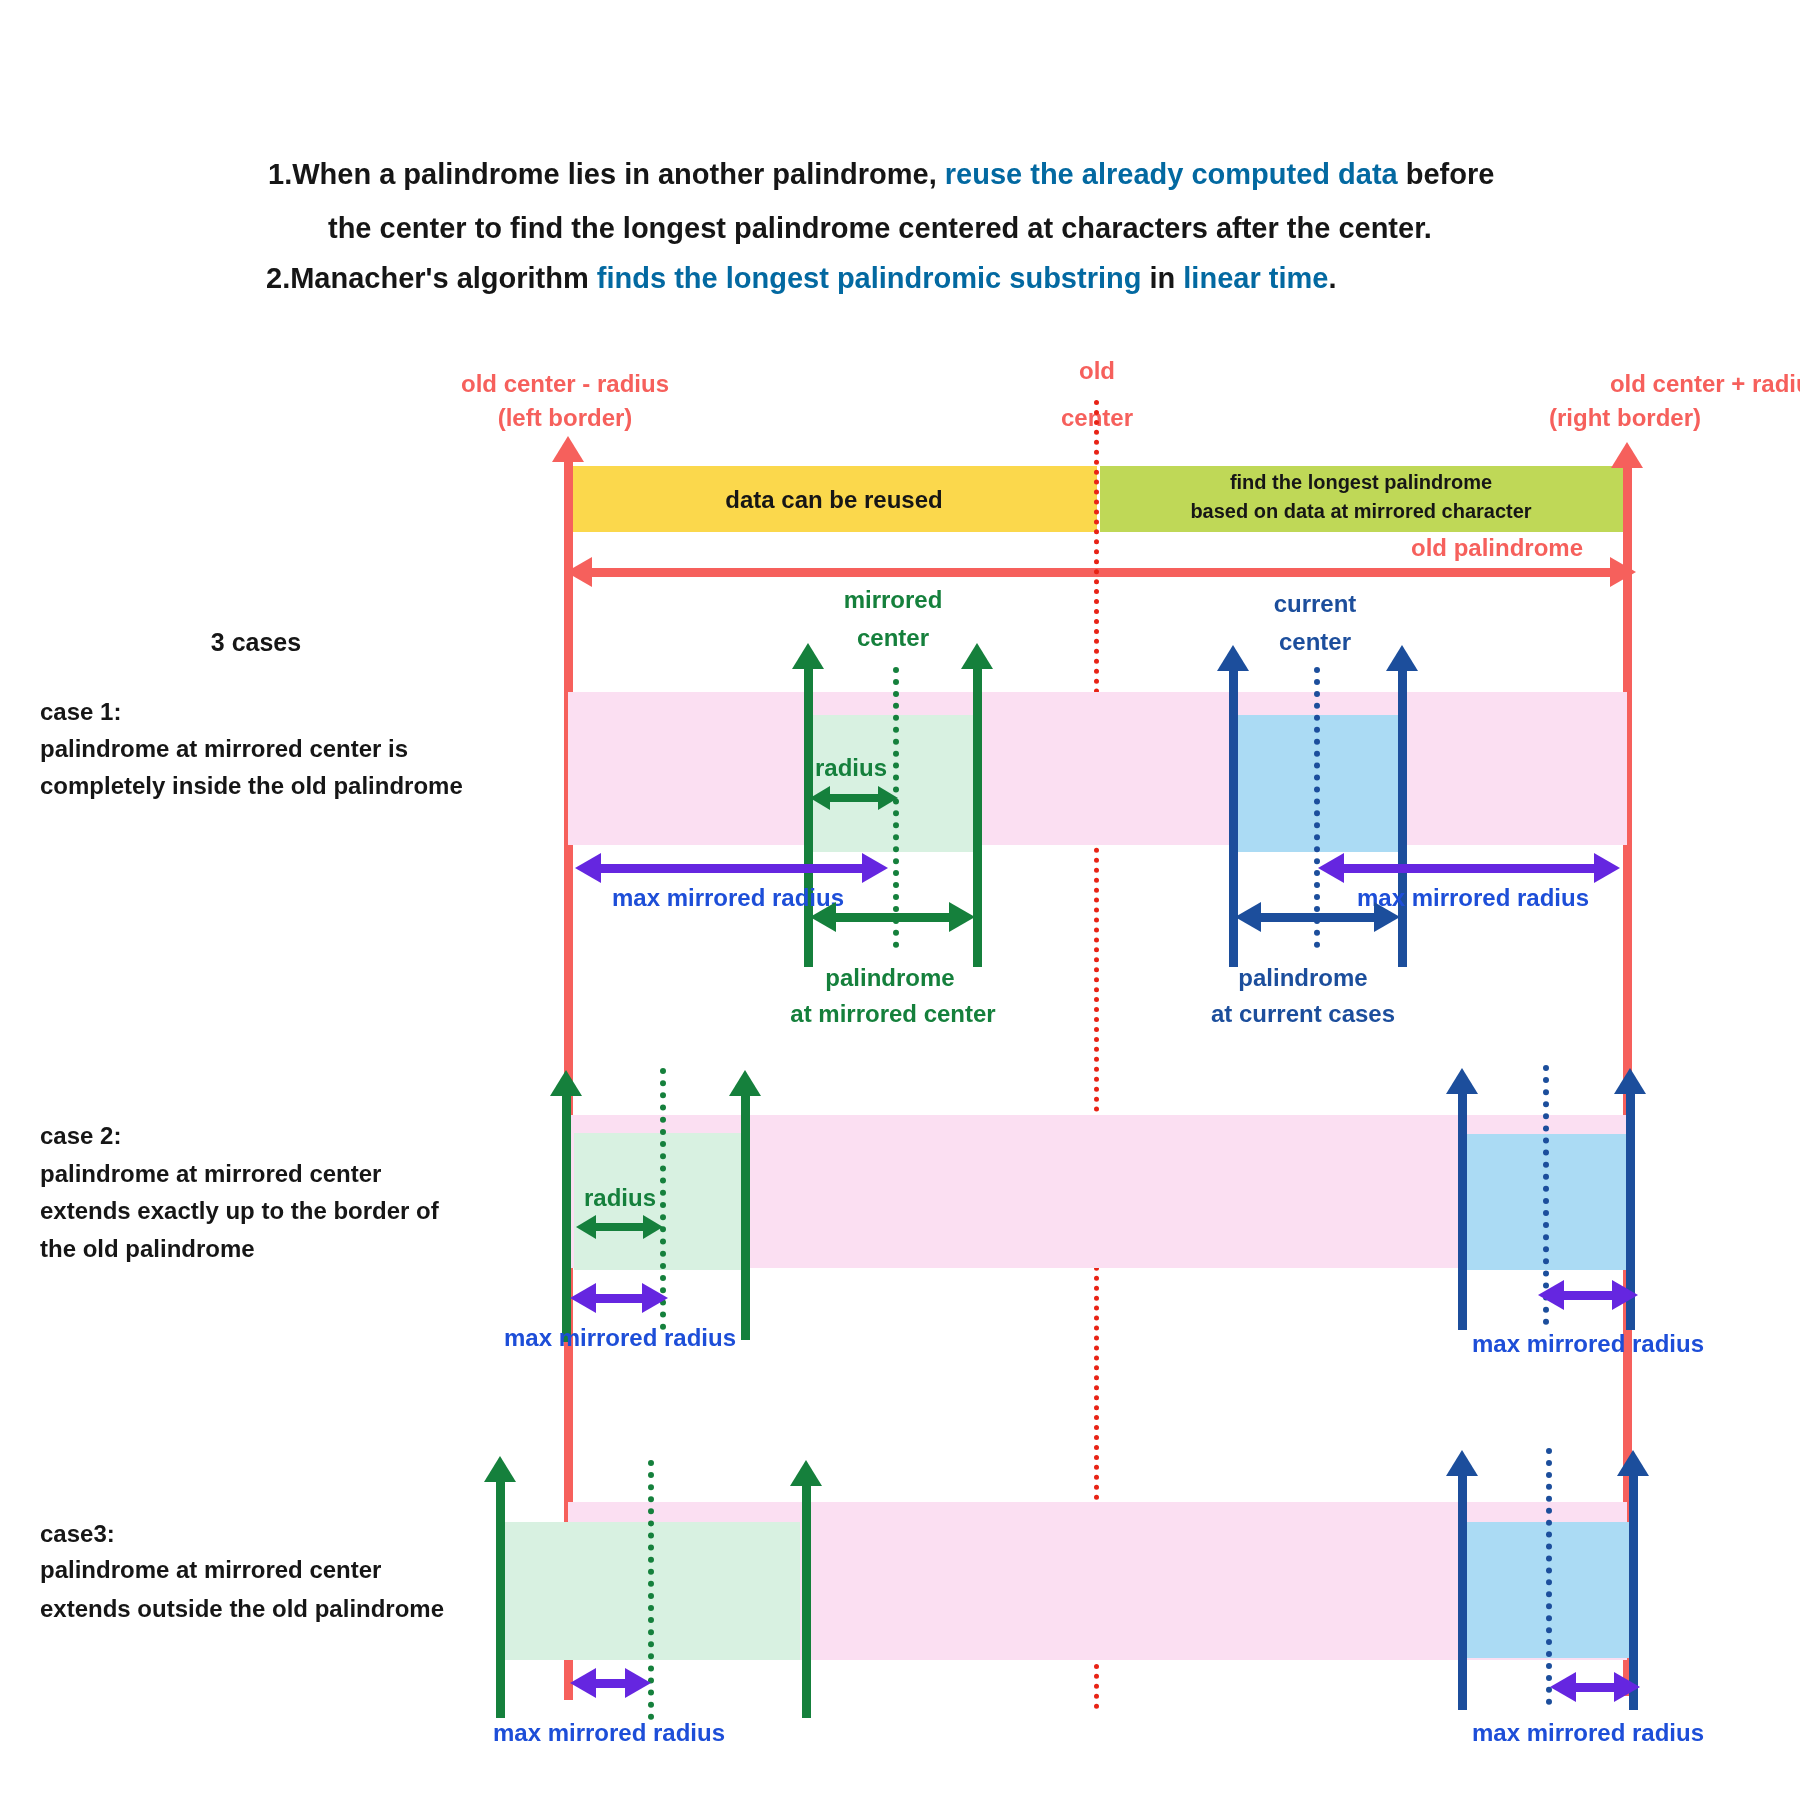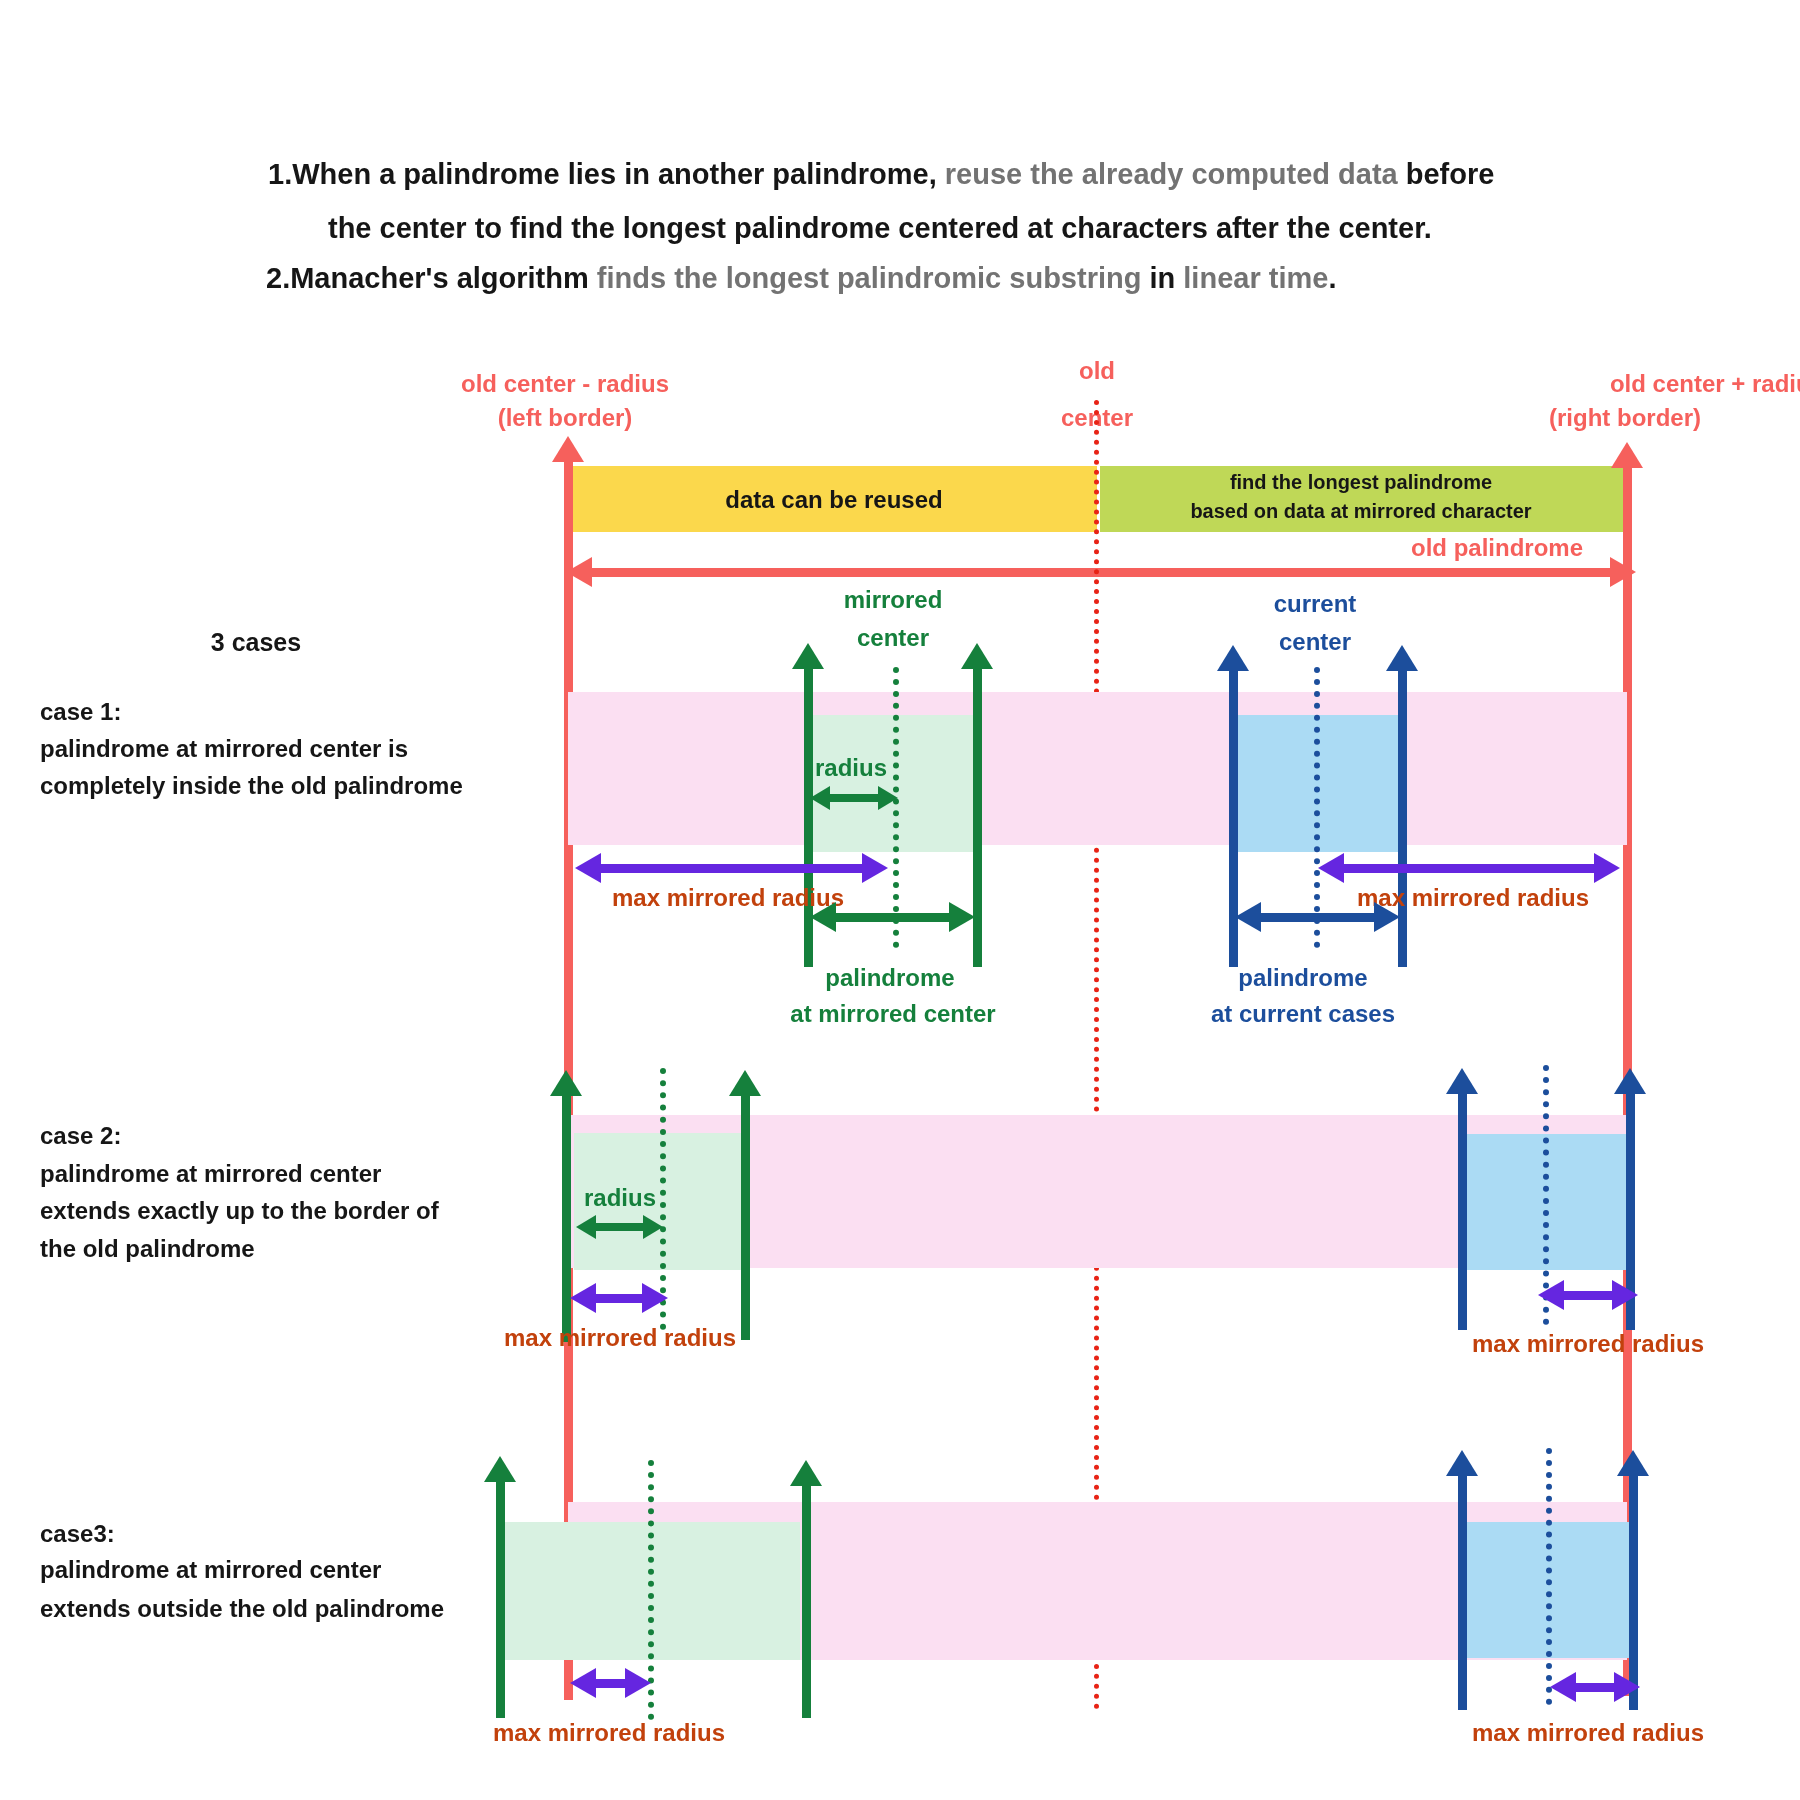--- a/index.html
+++ b/index.html
@@ -2,28 +2,28 @@
 <html><head>
 <meta charset="utf-8">
 <style>
   html,body{margin:0;padding:0;background:#fff;}
   #page{position:relative;width:1800px;height:1800px;background:#ffffff;overflow:hidden;
         font-family:"Liberation Sans",sans-serif;font-weight:bold;}
   .hdr{position:absolute;left:8px;top:8px;width:1784px;height:104px;background:#f3dcec;
        display:flex;align-items:center;justify-content:center;}
   .title{font-size:42px;color:#151515;letter-spacing:1px;}
   .note{position:absolute;font-size:29px;color:#161616;white-space:nowrap;}
-  .red{color:#737373;}
+  .red{color:#0369a1;}
   .lbl{position:absolute;font-size:24px;white-space:nowrap;}
   .ctr{transform:translateX(-50%);text-align:center;}
   .rgt{transform:translateX(-100%);}
   .salmon-t{color:#f6605c;}
   .green-t{color:#15803c;}
   .blue-t{color:#1c4e9c;}
-  .purple-t{color:#c2410c;}
+  .purple-t{color:#1d4ed8;}
   .black-t{color:#161616;}
   .band{position:absolute;background:#fbdff2;}
   .gbox{position:absolute;background:#d8f1e1;}
   .bbox{position:absolute;background:#abdbf4;}
   .ybar{position:absolute;background:#fbd84c;left:571px;top:466px;width:526px;height:66px;}
   .grbar{position:absolute;background:#bfd857;left:1100px;top:466px;width:523px;height:66px;}
   .vline,.hline{position:absolute;}
   .red-bg{background:#f6605c;}
   .green-bg{background:#15803c;}
   .blue-bg{background:#1c4e9c;}

